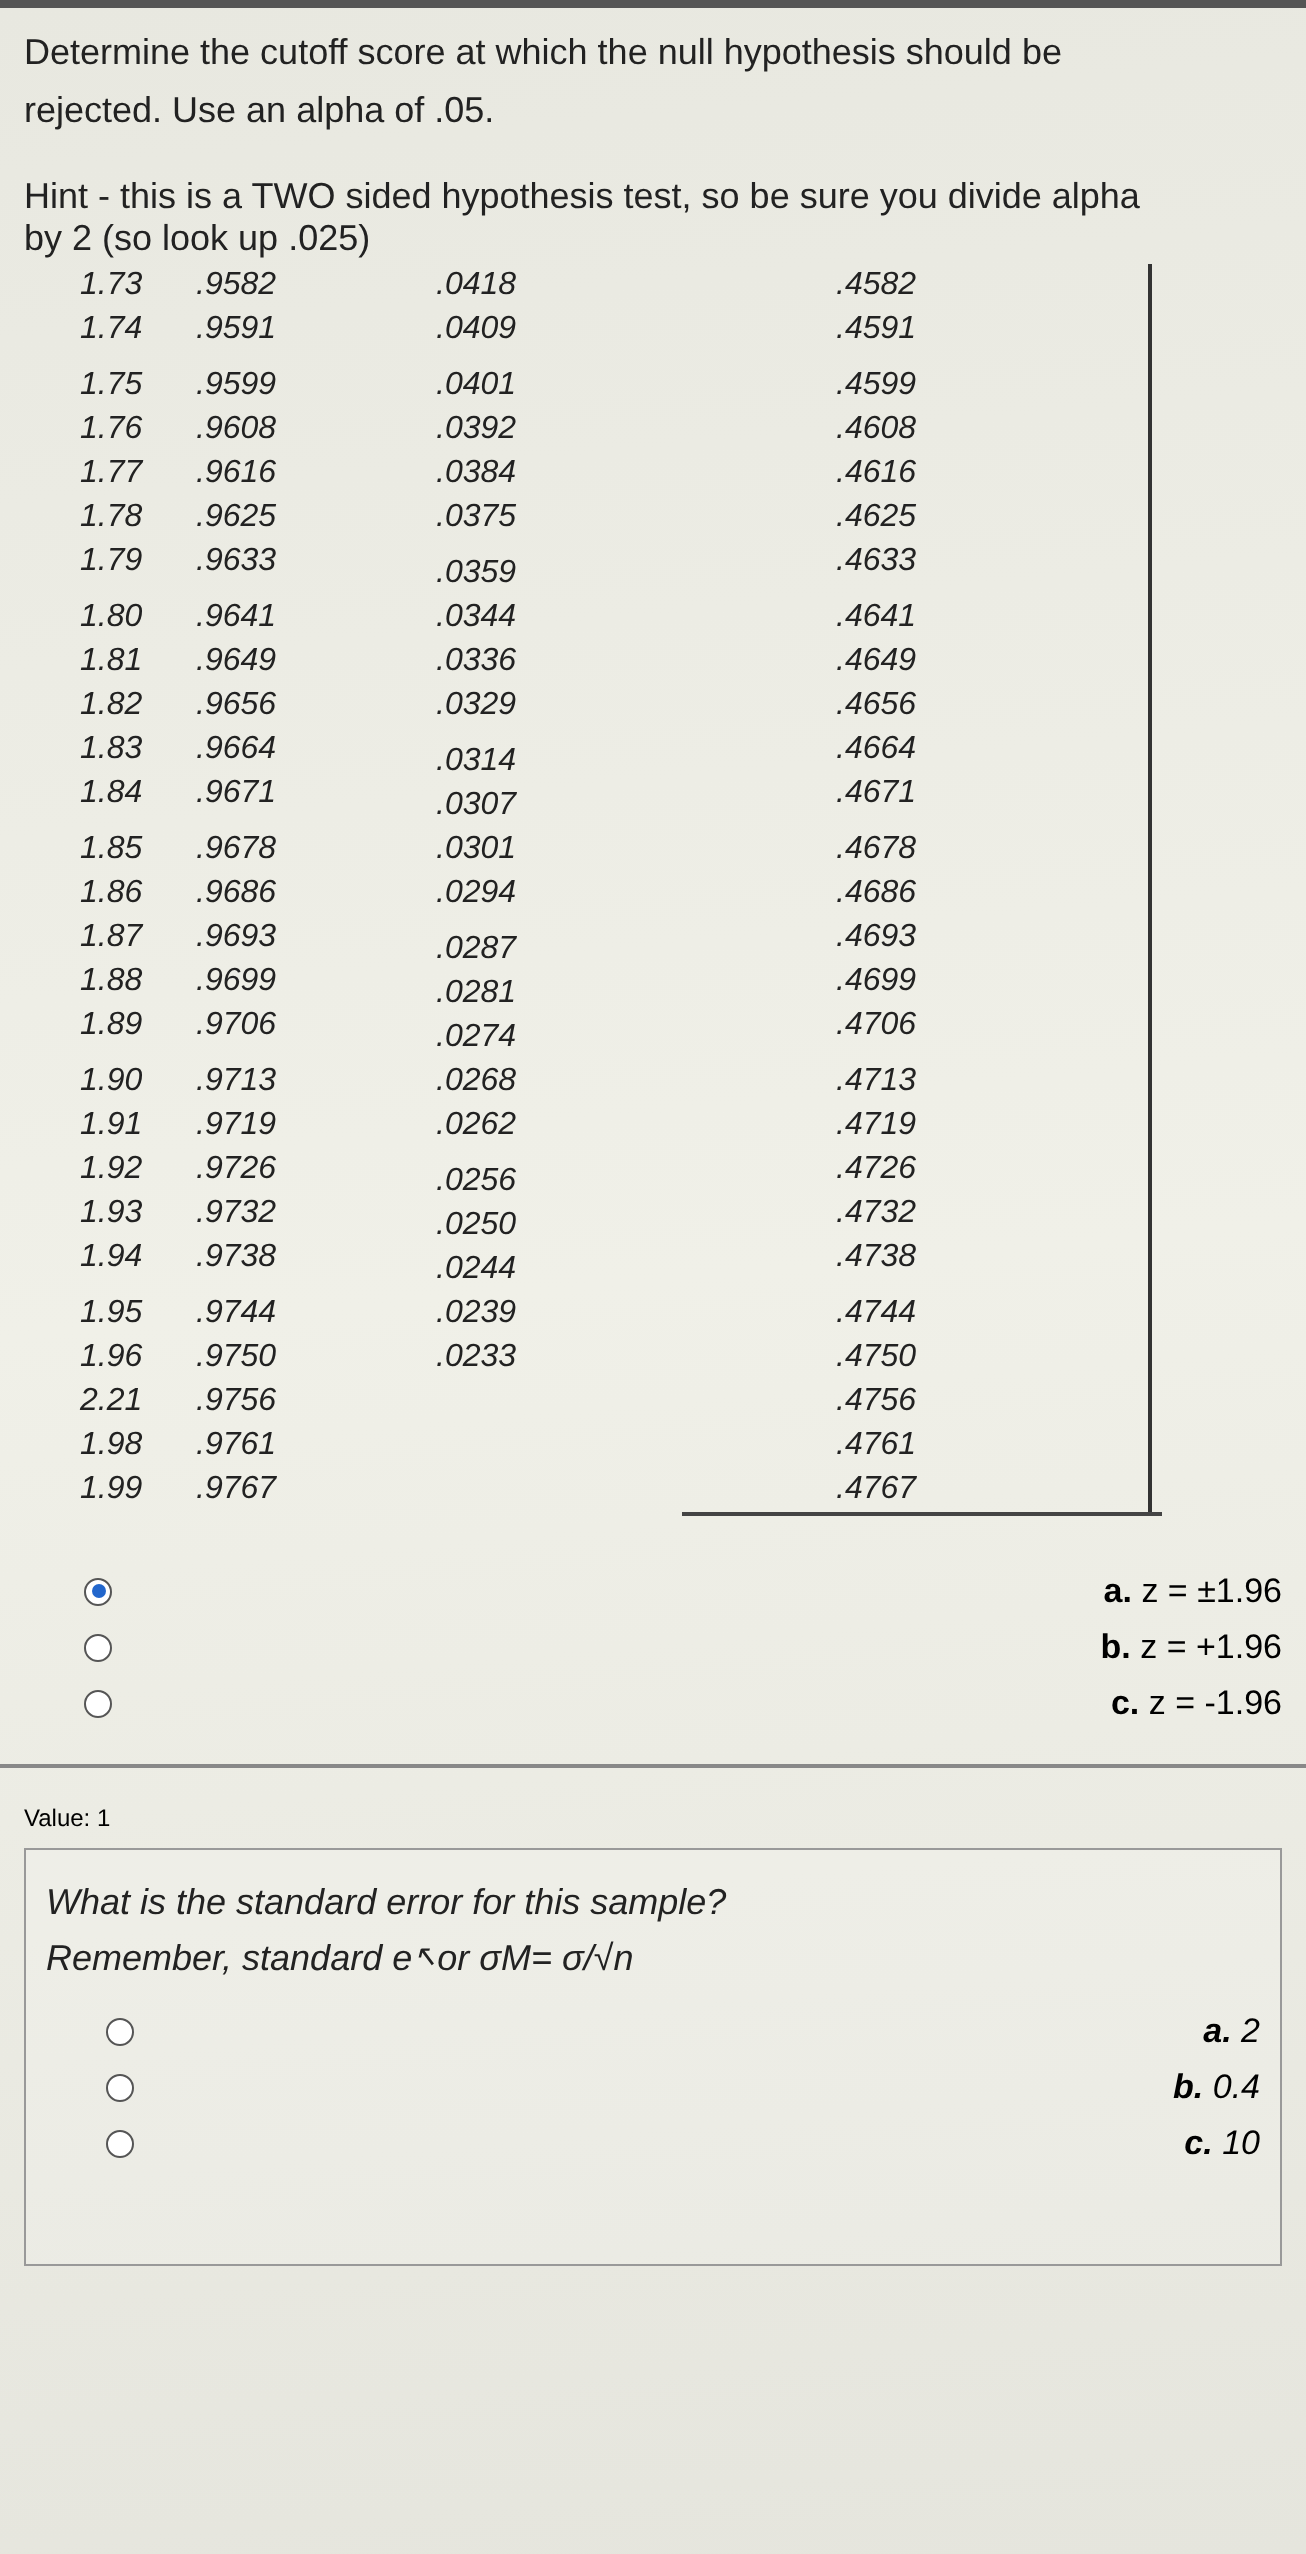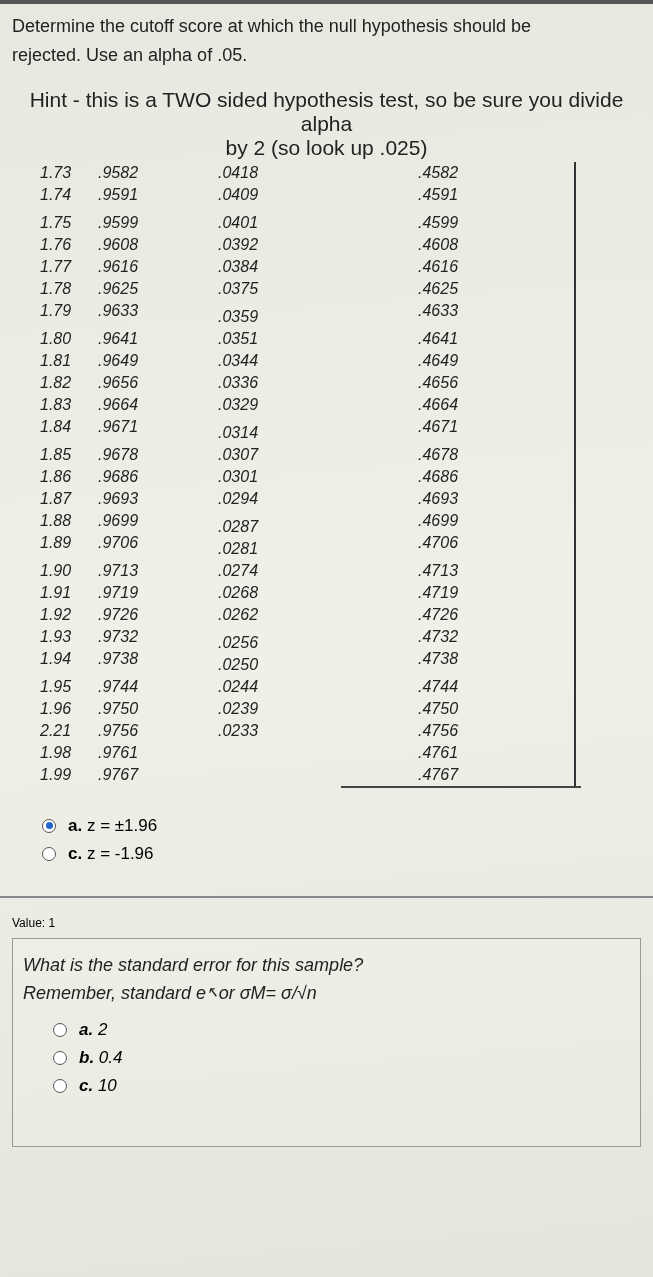--- a/index.html
+++ b/index.html
@@ -11,34 +11,33 @@
     width: 653px;
   }
   .page {
     background: linear-gradient(175deg, #e8e8e0 0%, #f0f0e8 50%, #e5e5dd 100%);
     padding: 8px 12px 20px 12px;
     border-top: 4px solid #555;
     min-height: 1277px;
     position: relative;
   }
   .question-block {
-    margin-bottom: 32px;
+    margin-bottom: 20px;
   }
   .q-text {
     font-size: 18px;
     color: #222;
     line-height: 1.6;
     margin-bottom: 12px;
   }
   .hint {
-    font-size: 21px;
+    font-size: 18px;
     color: #222;
     margin-top: 18px;
     margin-bottom: 2px;
-    text-align: center;
   }
   .table-wrap {
     display: flex;
     font-size: 16px;
     color: #222;
     position: relative;
     font-style: italic;
   }
   .col {
     padding: 0 6px;
@@ -66,20 +65,21 @@
     background: #444;
   }
   .options {
     margin: 30px 0 20px 30px;
     font-size: 17px;
   }
   .opt {
     display: flex;
     align-items: center;
     margin: 8px 0;
+    justify-content: space-between;
   }
   .radio {
     width: 14px; height: 14px;
     border: 1.5px solid #555;
     border-radius: 50%;
     margin-right: 12px;
     display: inline-flex;
     align-items: center; justify-content: center;
     background: #fff;
   }
@@ -200,21 +200,20 @@
       <div class="col smaller" id="col-s">
           <div class="row">.0418</div>
           <div class="row">.0409</div>
           <div class="spacer"></div>
           <div class="row">.0401</div>
           <div class="row">.0392</div>
           <div class="row">.0384</div>
           <div class="row">.0375</div>
           <div class="spacer"></div>
           <div class="row">.0359</div>
-          <div class="row">.0351</div>
           <div class="row">.0344</div>
           <div class="row">.0336</div>
           <div class="row">.0329</div>
           <div class="spacer"></div>
           <div class="row">.0314</div>
           <div class="row">.0307</div>
           <div class="row">.0301</div>
           <div class="row">.0294</div>
           <div class="spacer"></div>
           <div class="row">.0287</div>
@@ -267,20 +266,24 @@
       <div class="hline"></div>
     </div>
 
     <div class="options">
       <div class="opt">
         <span class="radio selected"></span>
         <span class="opt-label"><b>a. </b><span>z = ±1.96</span></span>
       </div>
       <div class="opt">
         <span class="radio"></span>
+        <span class="opt-label"><b>b. </b><span>z = +1.96</span></span>
+      </div>
+      <div class="opt">
+        <span class="radio"></span>
         <span class="opt-label"><b>c. </b><span>z = -1.96</span></span>
       </div>
     </div>
   </div>
 
   <hr class="divider">
 
   <div class="value-label">Value: 1</div>
 
   <div class="q2-box">

